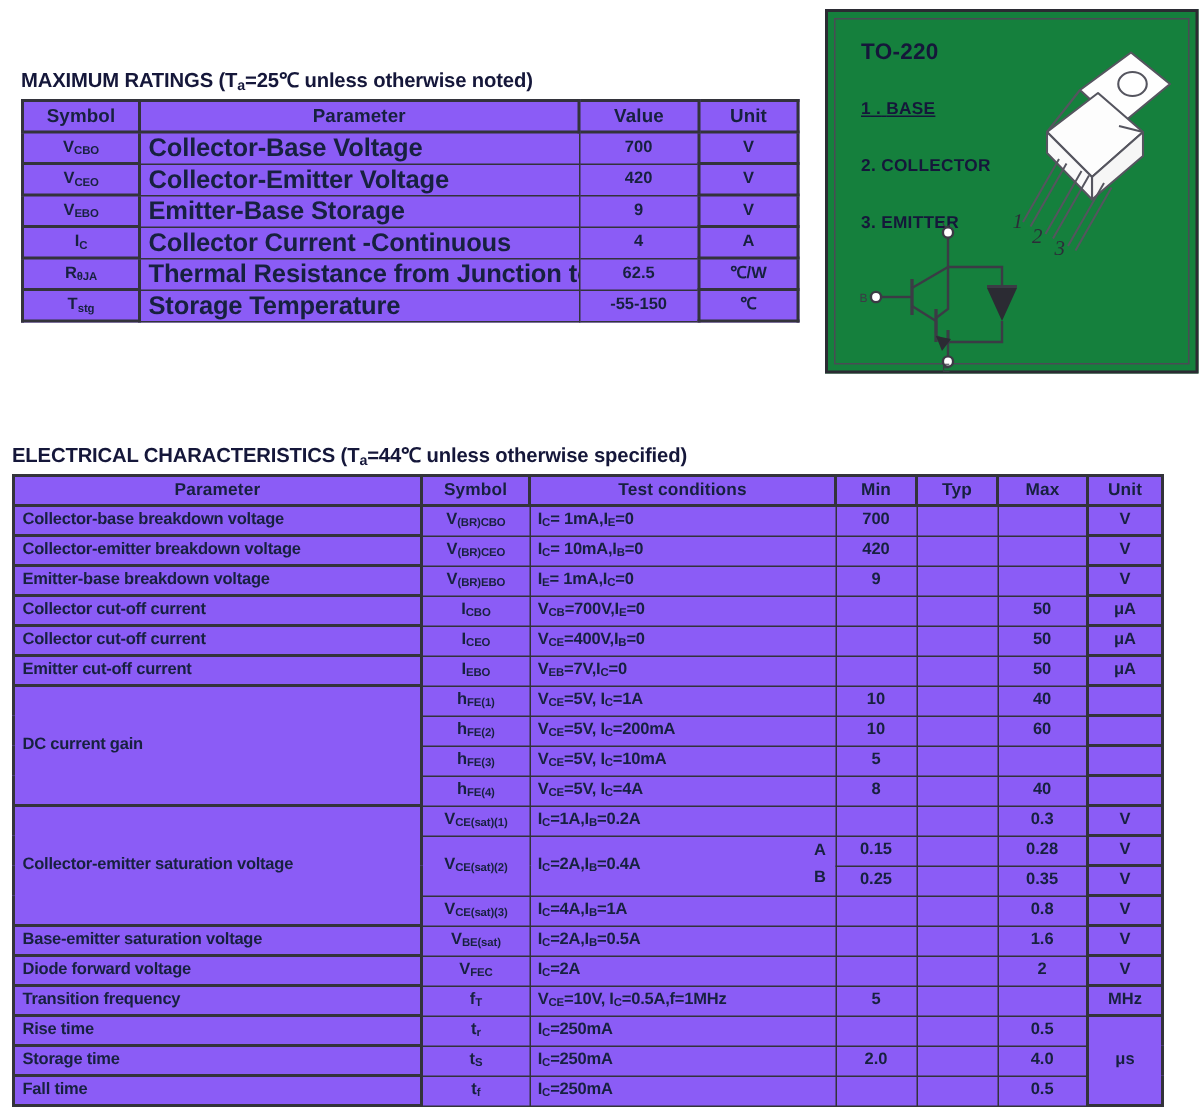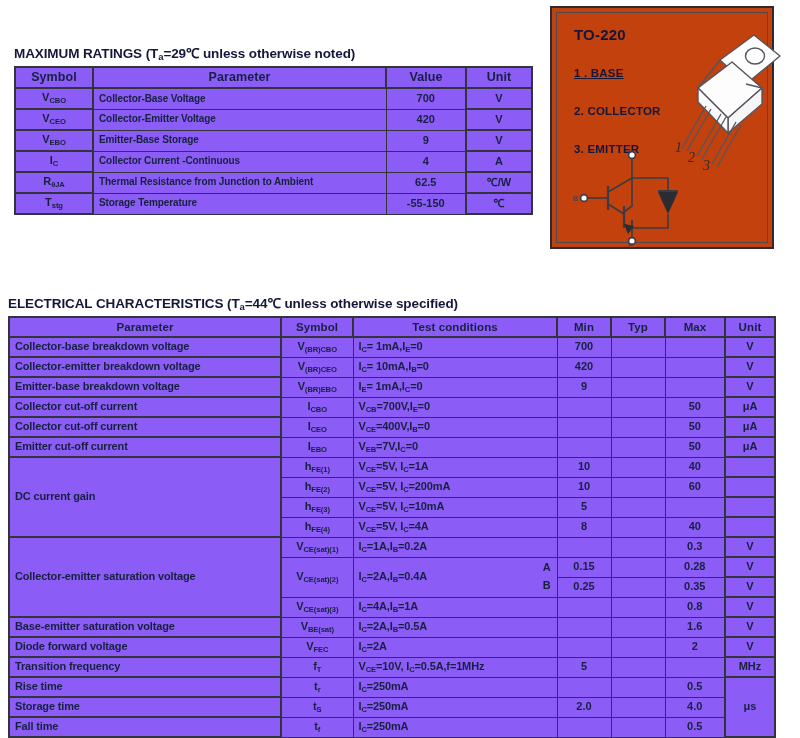--- a/index.html
+++ b/index.html
@@ -57,21 +57,21 @@
 
   sub { font-size: 7.6px; font-weight: bold; vertical-align: -0.22em; letter-spacing: -0.1px; }
 
   
   #maxtbl { left: 14px; top: 66px; width: 517px; }
   #maxtbl td, #maxtbl th { height: 21px; }
   #maxtbl .sym  { width: 78px; }
   #maxtbl .par  { width: 293px; }
   #maxtbl .val  { width: 80px; }
   #maxtbl .uni  { width: 66px; }
-  #maxtbl td.par { font-size: 10px; letter-spacing: -0.1px; }
+  #maxtbl td.par { font-size: 17px; letter-spacing: -0.1px; }
 
   
   #electbl { left: 8px; top: 316px; width: 760px; }
   #electbl td, #electbl th { height: 20px; }
   #electbl .cPar  { width: 272px; }
   #electbl .cSym  { width: 72px; }
   #electbl .cTst  { width: 204px; }
   #electbl .cMin  { width: 54px; }
   #electbl .cTyp  { width: 54px; }
   #electbl .cMax  { width: 60px; }
@@ -82,23 +82,23 @@
   .tst .ab {
     position: absolute; right: 6px; top: 50%;
     transform: translateY(-50%);
     font-size: 11px; font-weight: bold;
   }
 
   
   #pkgbox {
     position: absolute;
     left: 550px; top: 6px;
-    width: 224px; height: 243px;
+    width: 249px; height: 243px;
     border: 2px solid #2b2b33;
-    background: #c2410c;
+    background: #15803d;
   }
   #pkgbox .inner {
     position: absolute; left: 4px; top: 4px; right: 4px; bottom: 4px;
     border: 1px solid #4a4a55;
   }
   #pkgTitle {
     position: absolute; left: 22px; top: 18px;
     font-size: 15px; font-weight: bold; color: #15173a;
     letter-spacing: 0.2px;
   }
@@ -112,21 +112,21 @@
   #pin3 { top: 135px; }
   #pkgArt { position: absolute; left: 118px; top: 22px; }
   #schemArt { position: absolute; left: 20px; top: 140px; }
 </style>
 </head>
 <body>
 
 <div id="page">
 
   <div class="sec-title" style="left:14px; top:44px;">
-    <span>MAXIMUM RATINGS (T</span><span class="sub">a</span><span>=29℃ unless otherwise noted)</span>
+    <span>MAXIMUM RATINGS (T</span><span class="sub">a</span><span>=25℃ unless otherwise noted)</span>
   </div>
 
   <table class="ds" id="maxtbl">
     <thead>
       <tr>
         <th class="sym outer">Symbol</th>
         <th class="par outer">Parameter</th>
         <th class="val outer">Value</th>
         <th class="uni outer">Unit</th>
       </tr>

